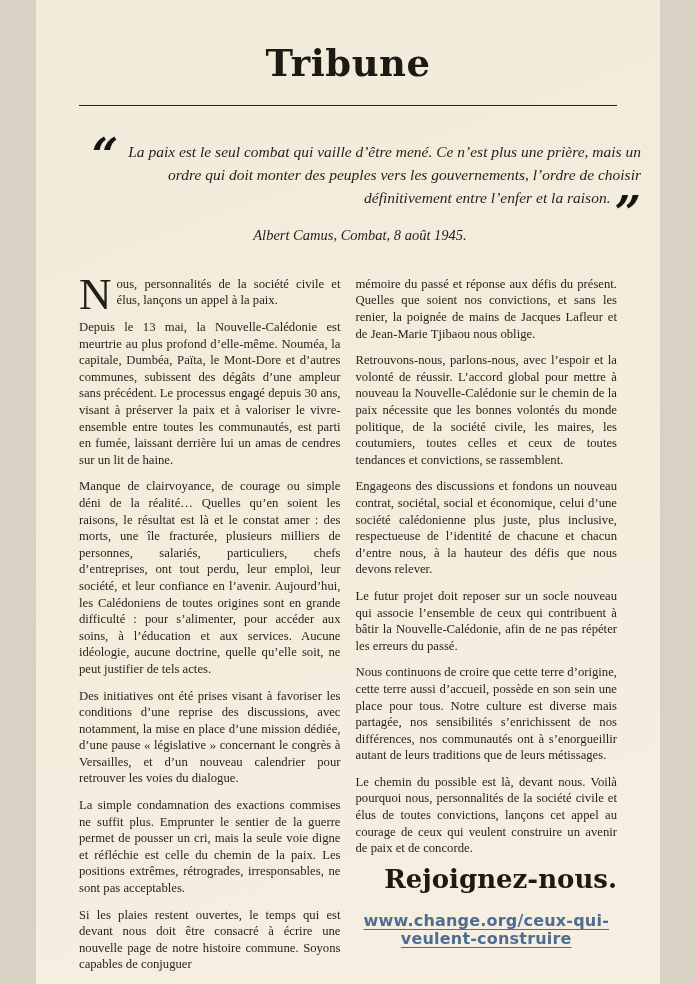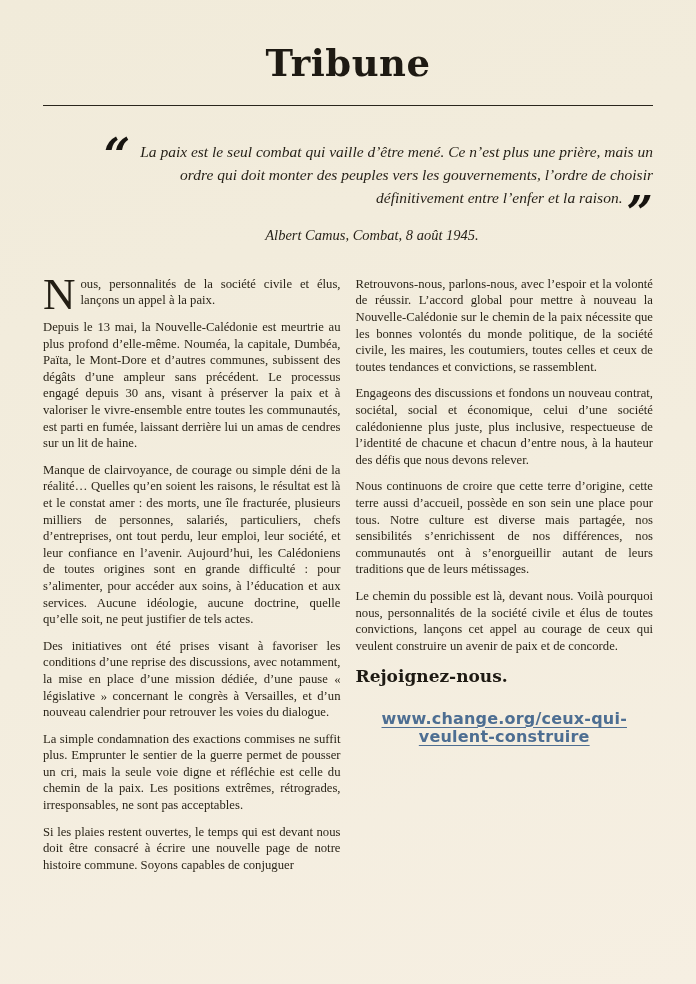--- a/index.html
+++ b/index.html
@@ -2,21 +2,21 @@
 <html lang="fr" style="--ink: #29251b; --link: #4d6e92;"><head>
 <meta charset="utf-8">
 <style>
   html, body { margin: 0; padding: 0; }
   body {
     font-family: "Liberation Serif", serif;
     background: #d8d2c4;
   }
   .page {
     position: relative;
-    width: 696px;
+    width: 624px;
     height: 984px;
     margin: 0 auto;
     overflow: hidden;
     color: var(--ink, #29251b);
     background: linear-gradient(160deg, #f1ebda 0%, #f3edde 55%, #f6efe2 100%);
   }
   .inner {
     padding: 44px 43px 0 43px;
   }
 
@@ -94,21 +94,22 @@
     line-height: 32px;
     padding: 2px 5px 0 0;
     font-family: "Liberation Serif", serif;
     color: #231e14;
   }
 
   
   .cta {
     font-family: "DejaVu Serif", serif;
     font-weight: 700;
-    font-size: 17px;
+    font-size: 26px;
+    text-align: right;
     margin-top: 14px;
     color: #1e1a13;
   }
   .petition-link-wrap {
     margin-top: 26px;
     text-align: center;
   }
   .petition-link {
     font-family: "DejaVu Sans", sans-serif;
     font-weight: 700;
@@ -144,22 +145,24 @@
             <p>Depuis le 13 mai, la Nouvelle-Calédonie est meurtrie au plus profond d’elle-même. Nouméa, la capitale, Dumbéa, Païta, le Mont-Dore et d’autres communes, subissent des dégâts d’une ampleur sans précédent. Le processus engagé depuis 30 ans, visant à préserver la paix et à valoriser le vivre-ensemble entre toutes les communautés, est parti en fumée, laissant derrière lui un amas de cendres sur un lit de haine.</p>
             <p>Manque de clairvoyance, de courage ou simple déni de la réalité… Quelles qu’en soient les raisons, le résultat est là et le constat amer : des morts, une île fracturée, plusieurs milliers de personnes, salariés, particuliers, chefs d’entreprises, ont tout perdu, leur emploi, leur société, et leur confiance en l’avenir. Aujourd’hui, les Calédoniens de toutes origines sont en grande difficulté : pour s’alimenter, pour accéder aux soins, à l’éducation et aux services. Aucune idéologie, aucune doctrine, quelle qu’elle soit, ne peut justifier de tels actes.</p>
             <p>Des initiatives ont été prises visant à favoriser les conditions d’une reprise des discussions, avec notamment, la mise en place d’une mission dédiée, d’une pause « législative » concernant le congrès à Versailles, et d’un nouveau calendrier pour retrouver les voies du dialogue.</p>
             <p>La simple condamnation des exactions commises ne suffit plus. Emprunter le sentier de la guerre permet de pousser un cri, mais la seule voie digne et réfléchie est celle du chemin de la paix. Les positions extrêmes, rétrogrades, irresponsables, ne sont pas acceptables.</p>
             <p>Si les plaies restent ouvertes, le temps qui est devant nous doit être consacré à écrire une nouvelle page de notre histoire commune. Soyons capables de conjuguer</p>
           </div>
       </div>
 
       <div class="col">
         <div>
+            <p>mémoire du passé et réponse aux défis du présent. Quelles que soient nos convictions, et sans les renier, la poignée de mains de Jacques Lafleur et de Jean-Marie Tjibaou nous oblige.</p>
             <p>Retrouvons-nous, parlons-nous, avec l’espoir et la volonté de réussir. L’accord global pour mettre à nouveau la Nouvelle-Calédonie sur le chemin de la paix nécessite que les bonnes volontés du monde politique, de la société civile, les maires, les coutumiers, toutes celles et ceux de toutes tendances et convictions, se rassemblent.</p>
             <p>Engageons des discussions et fondons un nouveau contrat, sociétal, social et économique, celui d’une société calédonienne plus juste, plus inclusive, respectueuse de l’identité de chacune et chacun d’entre nous, à la hauteur des défis que nous devons relever.</p>
+            <p>Le futur projet doit reposer sur un socle nouveau qui associe l’ensemble de ceux qui contribuent à bâtir la Nouvelle-Calédonie, afin de ne pas répéter les erreurs du passé.</p>
             <p>Nous continuons de croire que cette terre d’origine, cette terre aussi d’accueil, possède en son sein une place pour tous. Notre culture est diverse mais partagée, nos sensibilités s’enrichissent de nos différences, nos communautés ont à s’enorgueillir autant de leurs traditions que de leurs métissages.</p>
             <p>Le chemin du possible est là, devant nous. Voilà pourquoi nous, personnalités de la société civile et élus de toutes convictions, lançons cet appel au courage de ceux qui veulent construire un avenir de paix et de concorde.</p>
           </div>
         <div class="cta">Rejoignez-nous.</div>
         <div class="petition-link-wrap">
           <a class="petition-link">www.change.org/ceux-qui-veulent-construire</a>
         </div>
       </div>
 
     </section>

